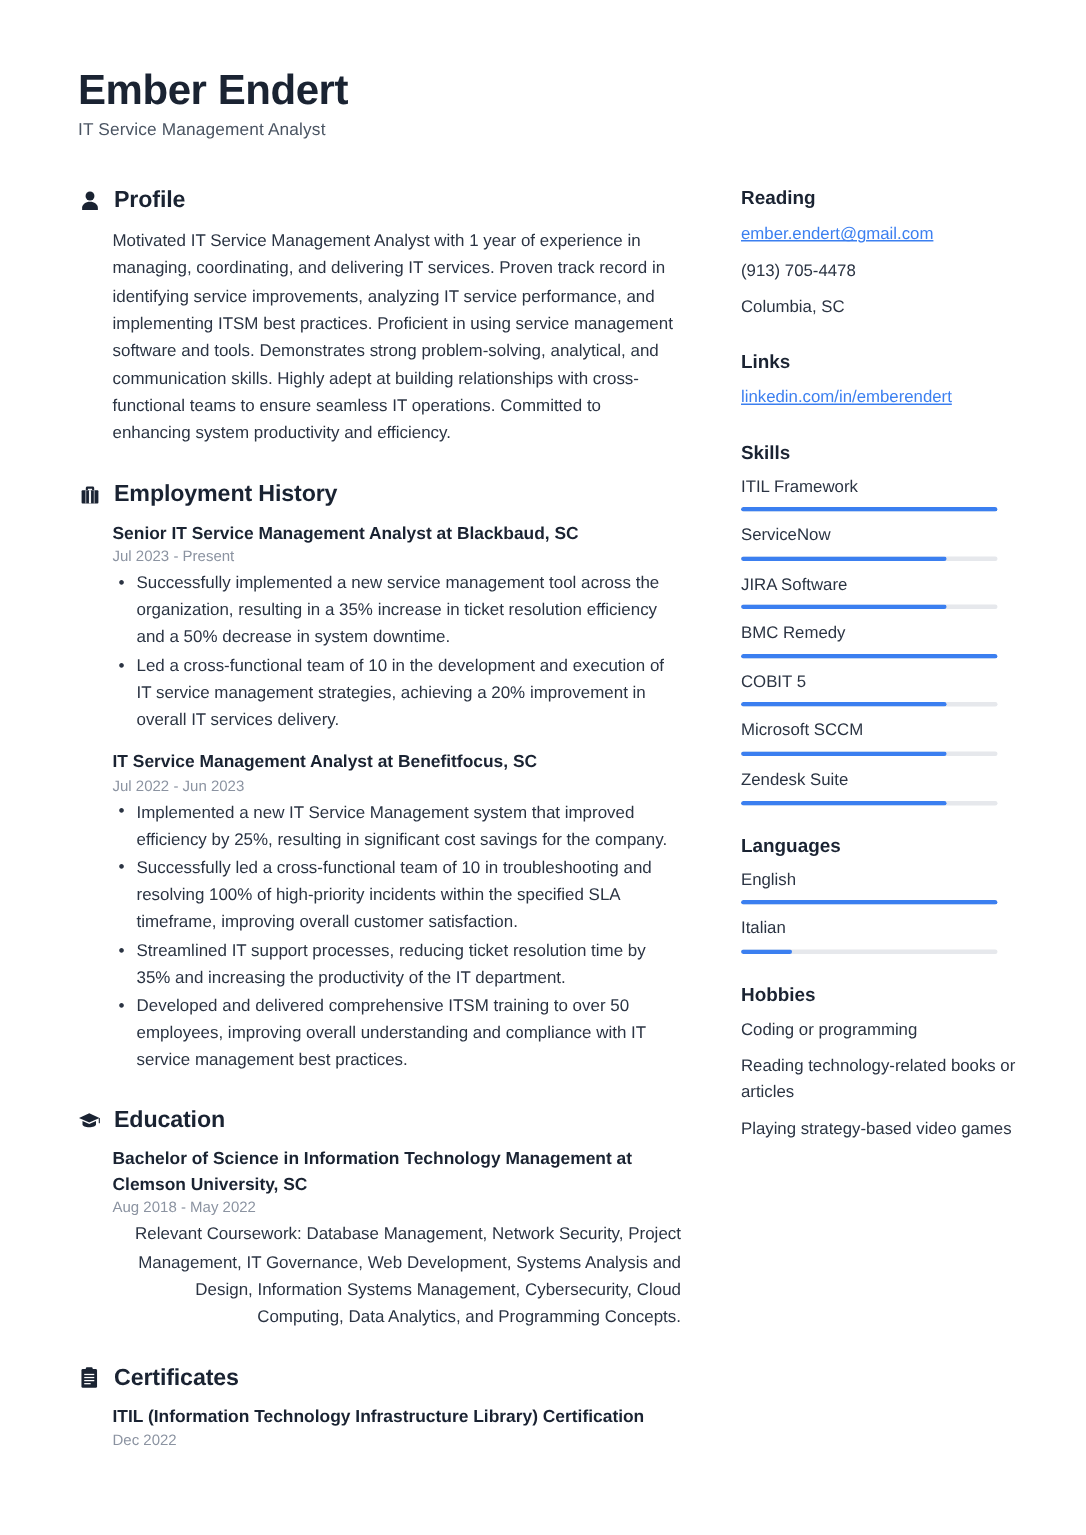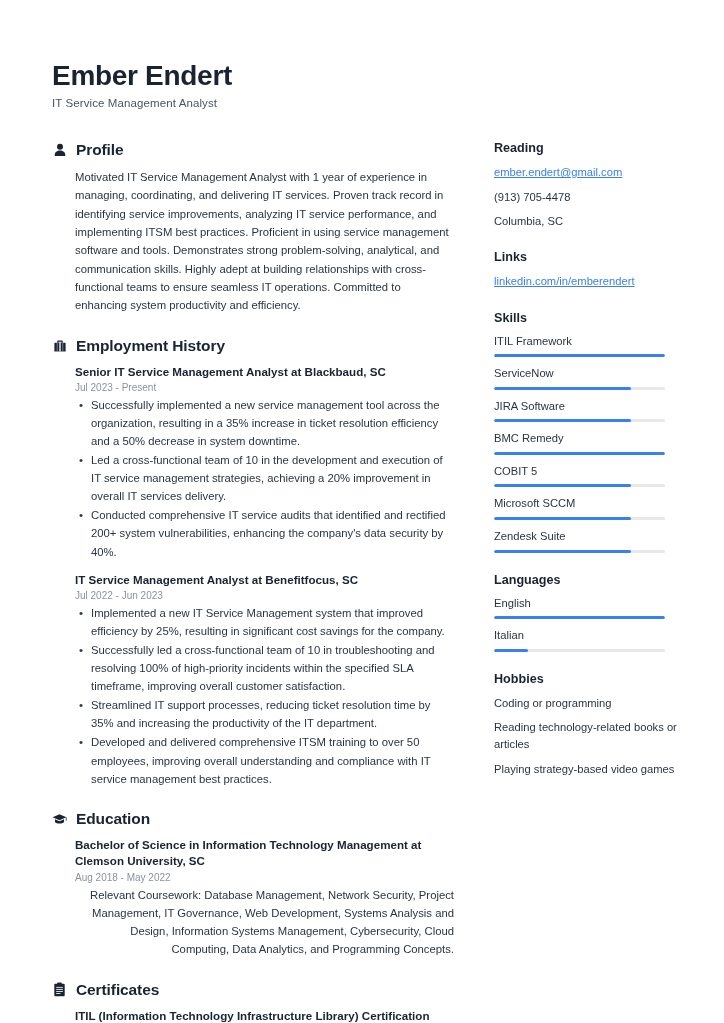--- a/index.html
+++ b/index.html
@@ -20,21 +20,21 @@
     position: relative;
     width: 724px;
     height: 1023px;
     background: #ffffff;
     padding: 0;
     overflow: hidden;
   }
 
   
   .header {
-    padding: 60px 0 0 52px;
+    padding: 44px 0 0 52px;
   }
   .name {
     font-size: 28px;
     font-weight: bold;
     color: #1a2332;
     letter-spacing: -0.3px;
     line-height: 1.15;
   }
   .job-title {
     font-size: 11.5px;
@@ -236,21 +236,20 @@
           <span class="section-title">Employment History</span>
         </div>
         <div class="section-body">
 
           <div class="entry">
             <div class="entry-title">Senior IT Service Management Analyst at Blackbaud, SC</div>
             <div class="entry-date">Jul 2023 - Present</div>
             <ul class="bullets">
               <li>Successfully implemented a new service management tool across the organization, resulting in a 35% increase in ticket resolution efficiency and a 50% decrease in system downtime.</li>
               <li>Led a cross-functional team of 10 in the development and execution of IT service management strategies, achieving a 20% improvement in overall IT services delivery.</li>
-              <li>Conducted comprehensive IT service audits that identified and rectified 200+ system vulnerabilities, enhancing the company's data security by 40%.</li>
             </ul>
           </div>
 
           <div class="entry">
             <div class="entry-title">IT Service Management Analyst at Benefitfocus, SC</div>
             <div class="entry-date">Jul 2022 - Jun 2023</div>
             <ul class="bullets">
               <li>Implemented a new IT Service Management system that improved efficiency by 25%, resulting in significant cost savings for the company.</li>
               <li>Successfully led a cross-functional team of 10 in troubleshooting and resolving 100% of high-priority incidents within the specified SLA timeframe, improving overall customer satisfaction.</li>
               <li>Streamlined IT support processes, reducing ticket resolution time by 35% and increasing the productivity of the IT department.</li>

